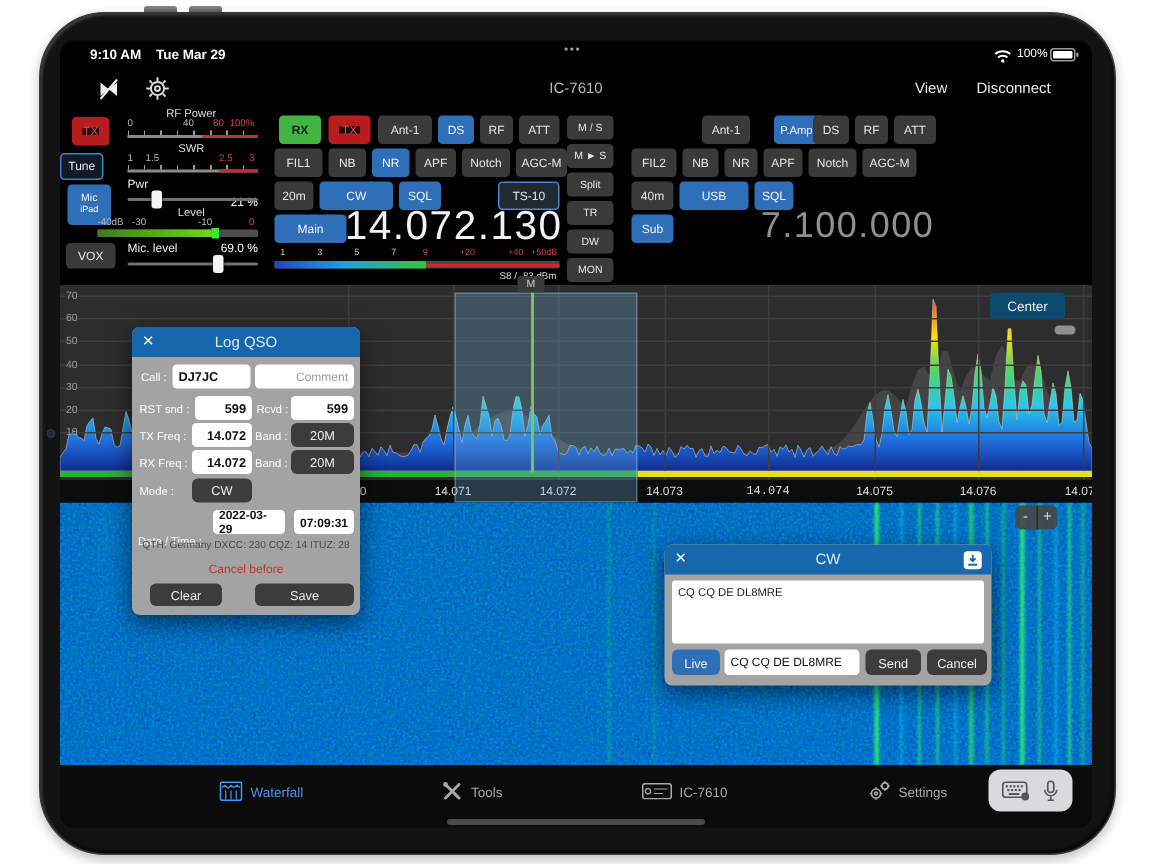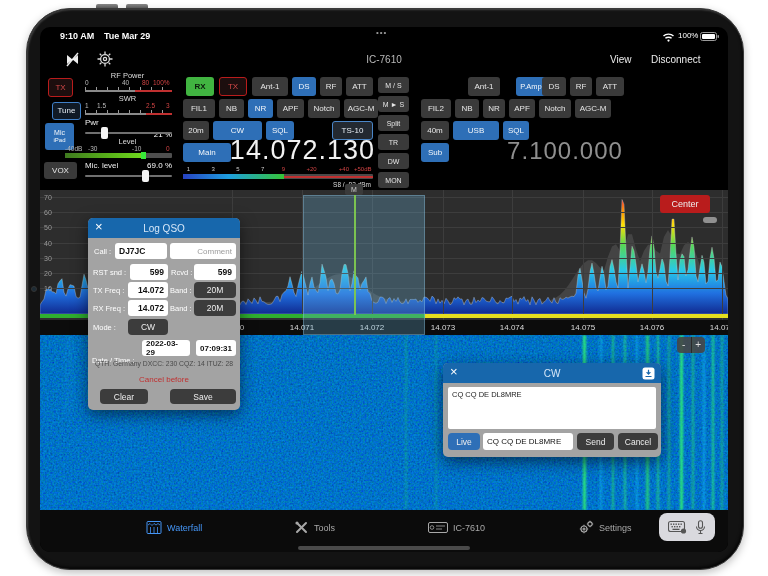--- a/index.html
+++ b/index.html
@@ -8,21 +8,21 @@
   .device{position:absolute;left:26px;top:8px;width:716px;height:560px;background:#131313;border-radius:44px;border:1px solid #3a3a3a;box-shadow:inset 1px 1px 2px rgba(255,255,255,.22),inset -1px -2px 3px rgba(0,0,0,.7),0 3px 8px rgba(0,0,0,.25);}
   .camdot{position:absolute;left:31px;top:286px;width:4px;height:4px;border-radius:50%;background:#1d2b35;border:1px solid #333;}
   .screen{position:absolute;left:40px;top:27px;width:688px;height:525px;background:#000;border-radius:10px;overflow:hidden;}
   .screen *{box-sizing:border-box;}
   .abs{position:absolute;}
   .txt{position:absolute;color:#eee;}
   
   .btn{position:absolute;display:flex;align-items:center;justify-content:center;font-size:8px;color:#e6e6e6;background:#3a3a3a;border-radius:3px;height:19px;line-height:1;}
   .b-blue{background:#2e6fb7;color:#f2f6fa;}
   .b-green{background:#41b441;color:#0c1c0c;font-weight:bold;}
-  .b-redline{background:#1c0e0e;border:1px solid #b91c1c;color:#d34848;}
+  .b-redline{background:#1c0e0e;border:7px solid #b91c1c;color:#d34848;}
   .b-blueline{background:#101a26;border:1px solid #4080c8;color:#e8eef4;}
   .b-ts{background:#232931;border:1px solid #4a86c8;color:#e8eef4;}
   .b-mid{height:16px;font-size:7px;width:31px;left:338px;}
   
   .mlabel{position:absolute;font-size:7.5px;color:#ddd;text-align:center;}
   .tick{position:absolute;font-size:6.5px;color:#bbb;}
   .tick.red{color:#d04343;}
   .tickline{position:absolute;height:3px;background:repeating-linear-gradient(90deg,#9a9a9a 0 1px,transparent 1px 11px);}
   .baseline{position:absolute;height:2px;background:#8a8a8a;}
   .baseline.red{background:#c03030;height:2px;}
@@ -47,21 +47,21 @@
   .hgrid{position:absolute;left:0;right:0;height:1px;background:#3d3d3d;}
   .vgrid{position:absolute;top:0;bottom:0;width:1px;background:#3d3d3d;}
   .dblab{position:absolute;left:4px;font-size:7px;color:#9a9a9a;}
   #freqstrip{position:absolute;left:0;top:293px;width:688px;height:15px;background:#0c0c0c;overflow:hidden;}
   .flab{position:absolute;top:3px;width:40px;text-align:center;font-size:8px;color:#ddd;}
   .bandbar-g{position:absolute;left:0;top:287px;width:385px;height:4px;background:#2fae2f;}
   .bandbar-y{position:absolute;left:385px;top:287px;width:303px;height:4px;background:#e6df1f;}
   .selbox{position:absolute;left:263px;top:168px;width:122px;height:140px;background:rgba(110,185,225,.28);border:1px solid rgba(150,210,240,.35);z-index:5;}
   .mline{position:absolute;left:314px;top:166px;width:2px;height:122px;background:#7ec850;opacity:.95;z-index:6;}
   .mtag{position:absolute;left:305px;top:157px;width:18px;height:11px;background:#3a3a3a;color:#ccc;font-size:7px;text-align:center;line-height:11px;border-radius:2px;z-index:7;}
-  .centerbtn{position:absolute;left:620px;top:168px;width:50px;height:18px;background:#b91c1c;border-radius:3px;color:#eee;font-size:9px;display:flex;align-items:center;justify-content:center;z-index:6;}
+  .centerbtn{position:absolute;left:620px;top:168px;width:50px;height:18px;background:#0c4a6e;border-radius:3px;color:#eee;font-size:9px;display:flex;align-items:center;justify-content:center;z-index:6;}
   .scrollpill{position:absolute;left:663px;top:190px;width:14px;height:6px;background:#909090;border-radius:3px;z-index:6;}
   
   #waterfall{position:absolute;left:0;top:308px;width:688px;height:175px;background:linear-gradient(#000879,#000a96);overflow:hidden;}
   .streak{position:absolute;top:0;height:175px;filter:blur(1px);}
   .smear{position:absolute;top:0;height:80px;filter:blur(3px);}
   .wfzoom{position:absolute;left:637px;top:2px;width:28px;height:16px;background:rgba(70,70,70,.9);border-radius:4px;display:flex;z-index:6;}
   .wfzoom span{flex:1;color:#ddd;font-size:10px;text-align:center;line-height:15px;}
   .wfzoom .div{width:1px;background:#2a2a2a;flex:none;}
   
   #tabbar{position:absolute;left:0;top:483px;width:688px;height:42px;background:#0b0b0b;z-index:8;}
@@ -135,21 +135,21 @@
           <line x1="12.6" y1="12.6" x2="14.3" y2="14.3"></line>
           <line x1="3.7" y1="14.3" x2="5.4" y2="12.6"></line>
           <line x1="12.6" y1="5.4" x2="14.3" y2="3.7"></line>
         </g>
       </svg>
     <span class="tb-title">IC-7610</span>
     <span class="tb-link" style="left:570px">View</span>
     <span class="tb-link" style="left:611px">Disconnect</span>
 
     <div class="btn b-redline" style="left:8px;top:51px;width:25px">TX</div>
-    <div class="btn b-blueline" style="left:12px;top:75px;width:29px;height:18px">Tune</div>
+    <div class="btn b-blueline" style="left:0;top:75px;width:29px;height:18px">Tune</div>
     <div class="btn b-blue" style="left:5px;top:96px;width:29px;height:27px;flex-direction:column;font-size:7px;line-height:1.2">
         <span>Mic</span>
         <span style="font-size:6px">iPad</span>
       </div>
     <div class="btn" style="left:4px;top:135px;width:33px;height:17px">VOX</div>
 
     <div class="mlabel" style="left:40px;top:44px;width:95px">RF Power</div>
     <span class="tick" style="left:45px;top:52px">0</span>
     <span class="tick" style="left:82px;top:52px">40</span>
     <span class="tick red" style="left:102px;top:52px">80</span>
@@ -293,21 +293,21 @@
         <div class="vgrid" style="left: 472px;"></div>
         <div class="vgrid" style="left: 543px;"></div>
         <div class="vgrid" style="left: 612px;"></div>
         <div class="vgrid" style="left: 682px;"></div>
       </div>
     <div id="freqstrip">
         <div class="flab" style="left: 172px;">14.070</div>
         <div class="flab" style="left: 242px;">14.071</div>
         <div class="flab" style="left: 312px;">14.072</div>
         <div class="flab" style="left: 383px;">14.073</div>
-        <div class="flab" style="left: 452px;">14.074</div>
+        <div class="flab" style="left: 452px; font-family: Liberation Mono, monospace;">14.074</div>
         <div class="flab" style="left: 523px;">14.075</div>
         <div class="flab" style="left: 592px;">14.076</div>
         <div class="flab" style="left: 662px;">14.077</div>
       </div>
     <div class="bandbar-g"></div>
     <div class="bandbar-y"></div>
     <div class="selbox"></div>
     <div class="mline"></div>
     <div class="mtag">M</div>
     <div class="centerbtn">Center</div>

